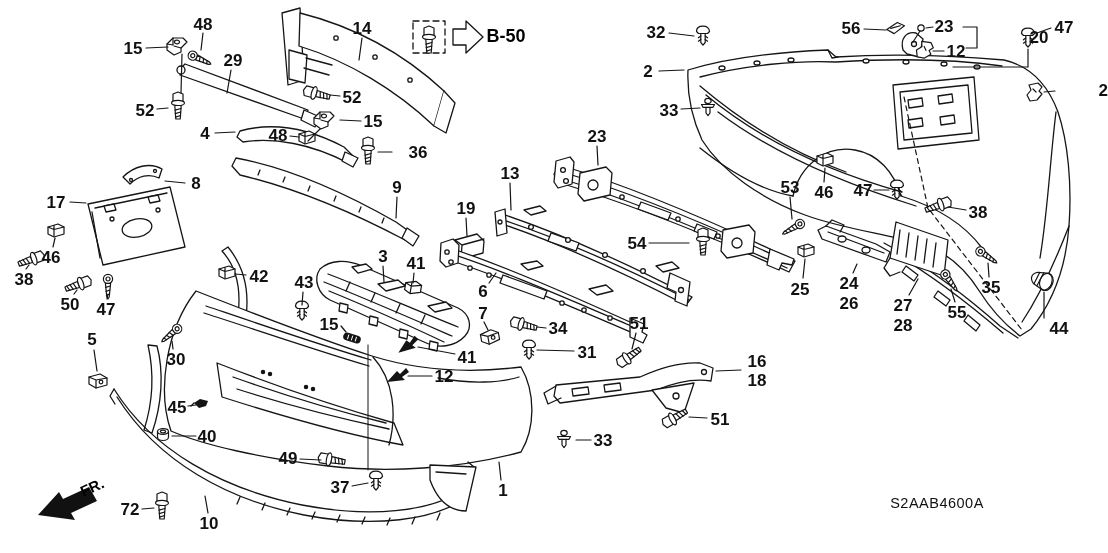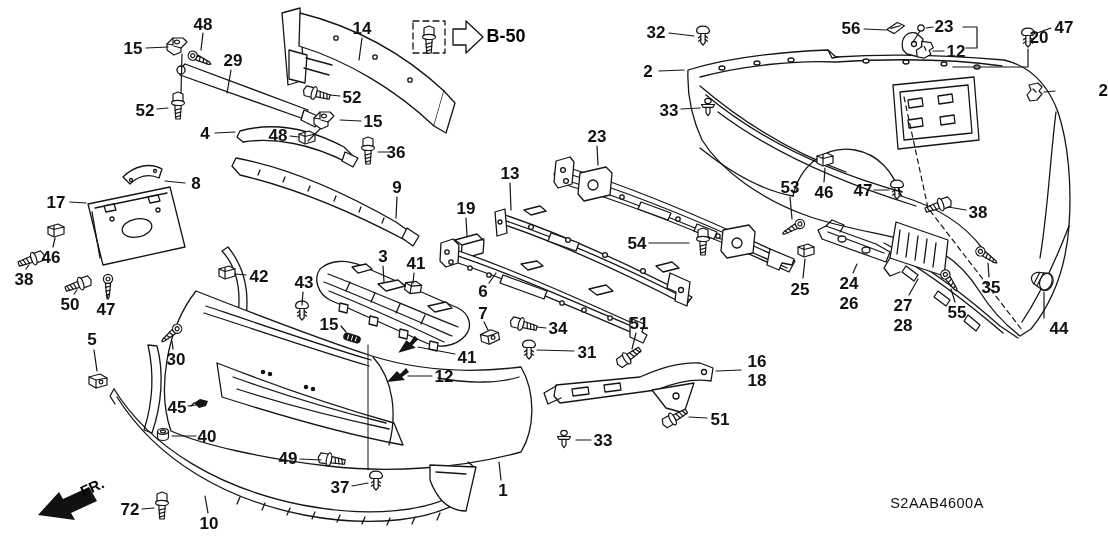--- a/index.html
+++ b/index.html
@@ -404,21 +404,21 @@
   <div class="code" style="left: 937px; top: 503px;">S2AAB4600A</div>
 <div class="co" style="left: 133px; top: 48px;">15</div>
     <div class="co" style="left: 203px; top: 24px;">48</div>
     <div class="co" style="left: 233px; top: 60px;">29</div>
     <div class="co" style="left: 362px; top: 28px;">14</div>
     <div class="co" style="left: 145px; top: 110px;">52</div>
     <div class="co" style="left: 352px; top: 97px;">52</div>
     <div class="co" style="left: 373px; top: 121px;">15</div>
     <div class="co" style="left: 205px; top: 133px;">4</div>
     <div class="co" style="left: 278px; top: 135px;">48</div>
-    <div class="co" style="left: 396px; top: 152px;">36</div>
+    <div class="co" style="left: 418px; top: 152px;">36</div>
     <div class="co" style="left: 196px; top: 183px;">8</div>
     <div class="co" style="left: 56px; top: 202px;">17</div>
     <div class="co" style="left: 397px; top: 187px;">9</div>
     <div class="co" style="left: 510px; top: 173px;">13</div>
     <div class="co" style="left: 466px; top: 208px;">19</div>
     <div class="co" style="left: 597px; top: 136px;">23</div>
     <div class="co" style="left: 51px; top: 257px;">46</div>
     <div class="co" style="left: 24px; top: 279px;">38</div>
     <div class="co" style="left: 70px; top: 304px;">50</div>
     <div class="co" style="left: 106px; top: 309px;">47</div>

